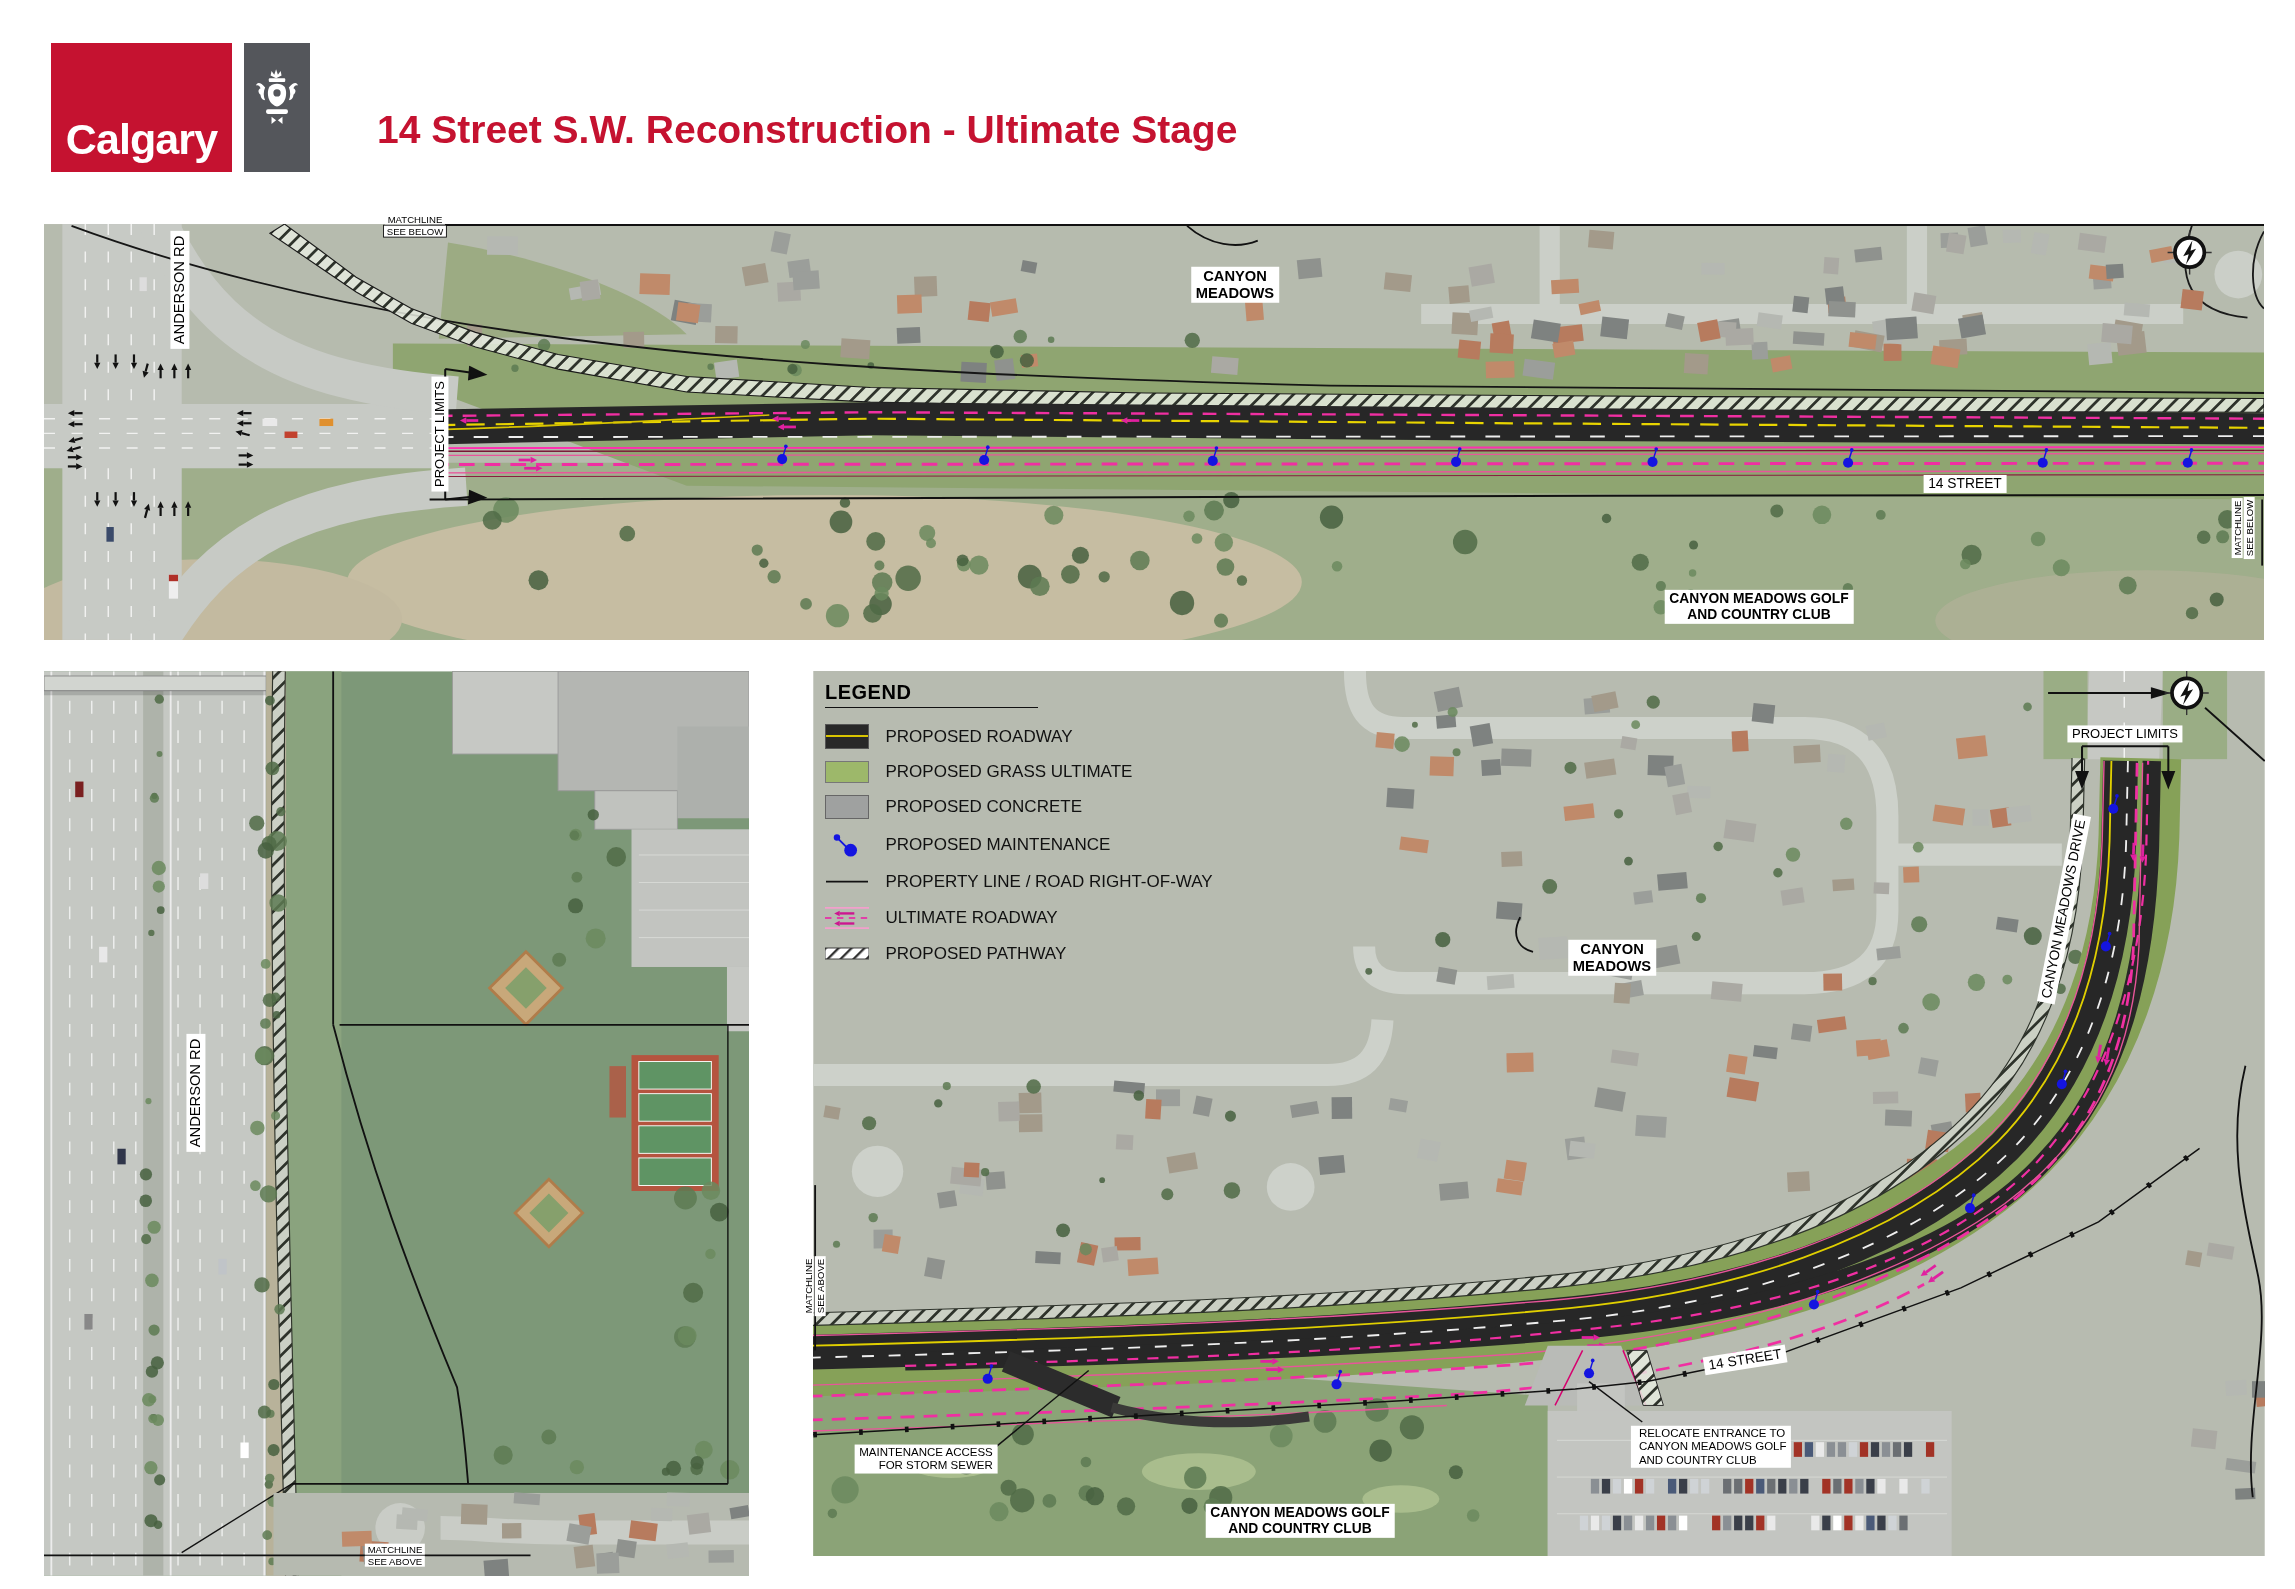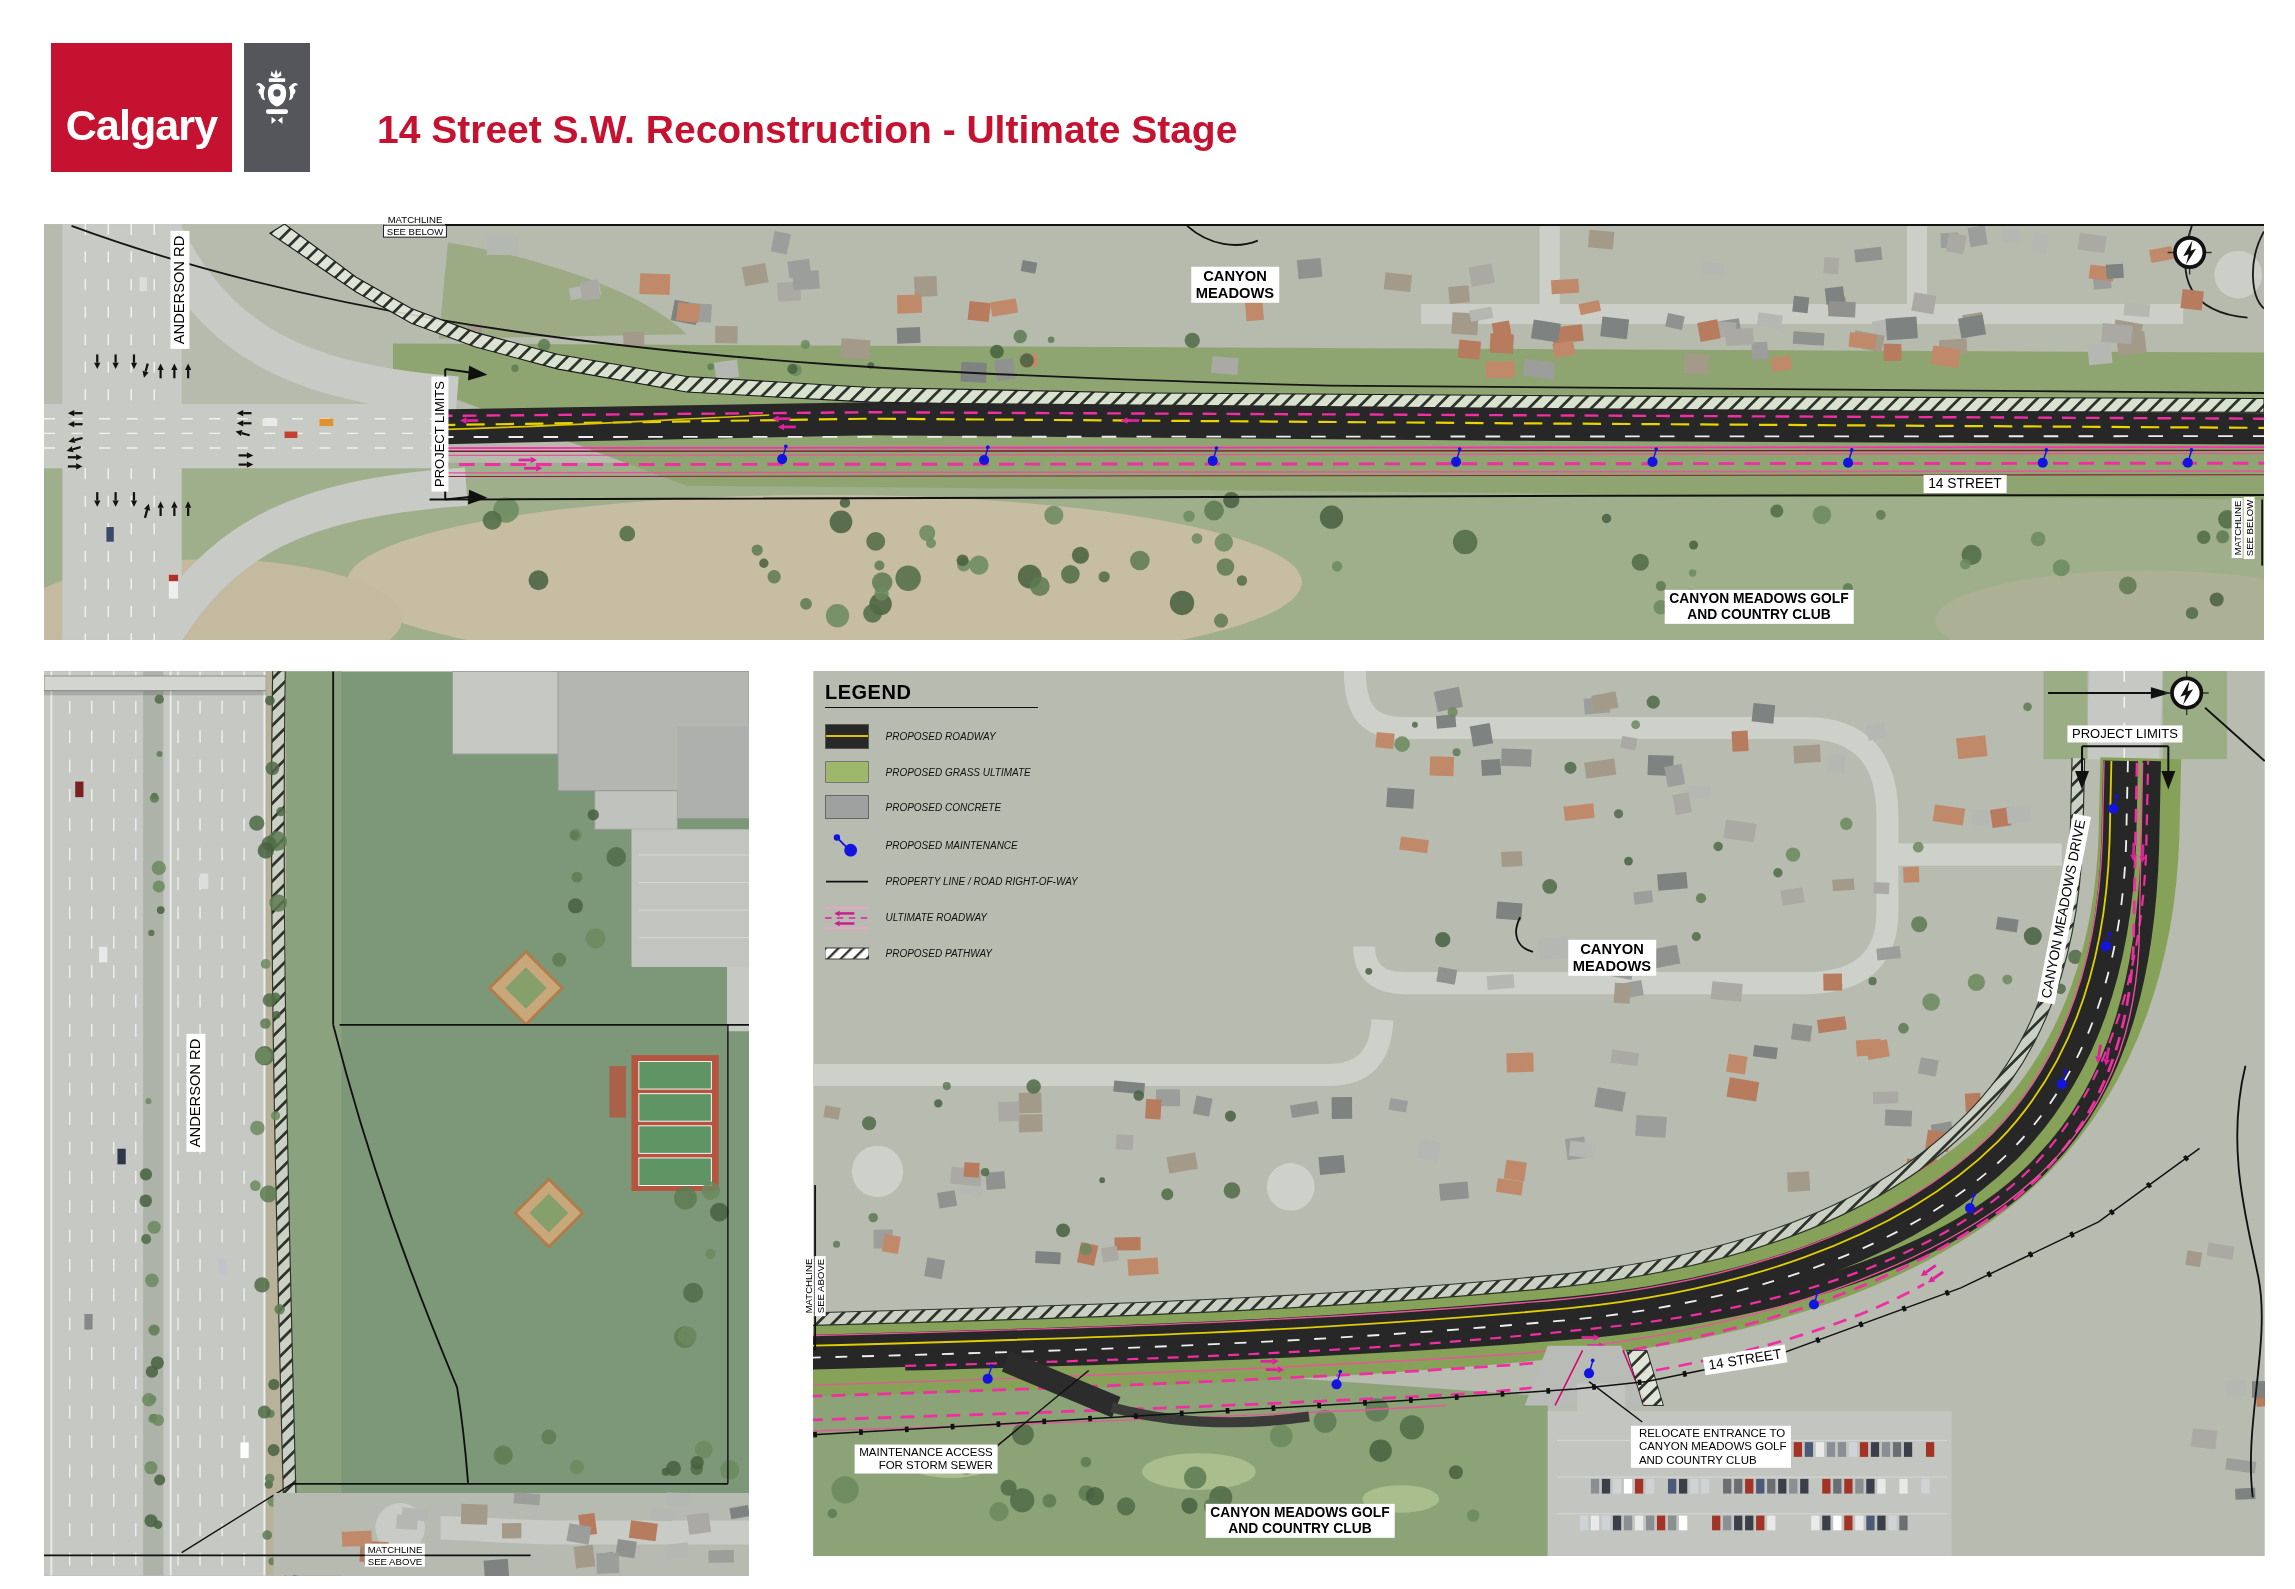--- a/index.html
+++ b/index.html
@@ -1,21 +1,21 @@
 <!DOCTYPE html>
 <html style="font-size:14.7px"><head>
 <meta charset="utf-8">
 <style>
   html,body{margin:0;padding:0;background:#fff;}
   .page{position:relative;width:2296px;height:1590px;background:#ffffff;overflow:hidden;
         font-family:"Liberation Sans", sans-serif;}
   
   .logo{position:absolute;left:51px;top:43px;display:flex;gap:12px;}
   .logo-red{width:181px;height:129px;background:#C51230;color:#fff;display:flex;align-items:flex-end;
-            justify-content:center;padding-bottom:22px;box-sizing:border-box;
+            justify-content:center;padding-bottom:8px;box-sizing:border-box;
             font-size:43px;font-weight:bold;letter-spacing:-0.9px;}
   .logo-slate{width:66px;height:129px;background:#54565B;display:flex;align-items:center;justify-content:center;}
   .page-title{position:absolute;left:377px;top:108px;color:#C51230;font-size:39px;font-weight:bold;
               letter-spacing:0px;white-space:nowrap;text-align:center;}
   
   .panel{position:absolute;}
   svg{display:block;}
   
   .lbl{position:absolute;background:#fff;color:#000;text-align:center;white-space:nowrap;
        padding:0.9px 4.6px;line-height:1.18;transform:translate(-50%,-50%);box-shadow:0 0 0 0.9px rgba(0,0,0,0.12);}
@@ -28,21 +28,21 @@
   .mlbl{position:absolute;transform:translate(-50%,-50%);text-align:center;}
   .mlbl span{display:block;background:#fff;font-size:9.6px;padding:0 2.8px;margin:0.9px auto;width:max-content;}
   .mlbl .boxed{box-shadow:0 0 0 0.9px #111;}
   .mlbl.vert{transform:translate(-50%,-50%) rotate(-90deg);}
   
   .legend{position:absolute;left:825px;top:681px;width:230px;}
   .legend-title{font-size:20px;font-weight:bold;letter-spacing:0.5px;}
   .legend-rule{height:0;border-bottom:1.8px solid #111;width:213px;margin-top:2.8px;margin-bottom:16.5px;}
   .lrow{display:flex;align-items:center;margin-bottom:12px;min-height:22px;}
   .lsw{width:44px;margin-right:16.5px;display:flex;align-items:center;justify-content:center;flex:none;}
-  .ltext{font-size:10px;color:#111;white-space:nowrap;font-style:italic;}
+  .ltext{font-size:17px;color:#111;white-space:nowrap;}
   .sw-roadway{width:42px;height:23px;background:linear-gradient(#282828 0 42%,#d8c400 42% 52%,#282828 52% 100%);
               border:0.9px solid #555;}
   .sw-grass{width:42px;height:20px;background:#9db86a;border:0.9px solid #777;}
   .sw-concrete{width:42px;height:22px;background:#9fa1a0;border:0.9px solid #666;}
 </style>
 </head>
 <body>
 
 <div class="page">
 

